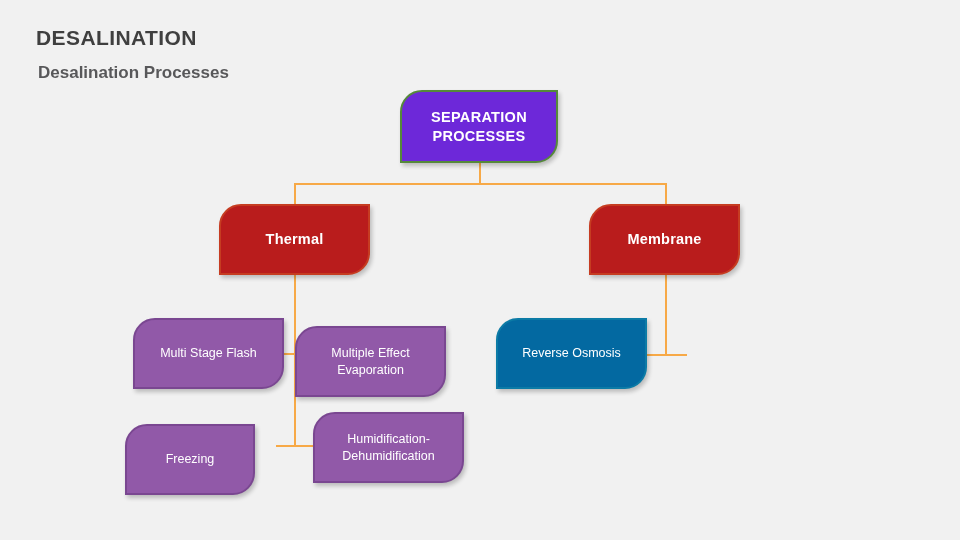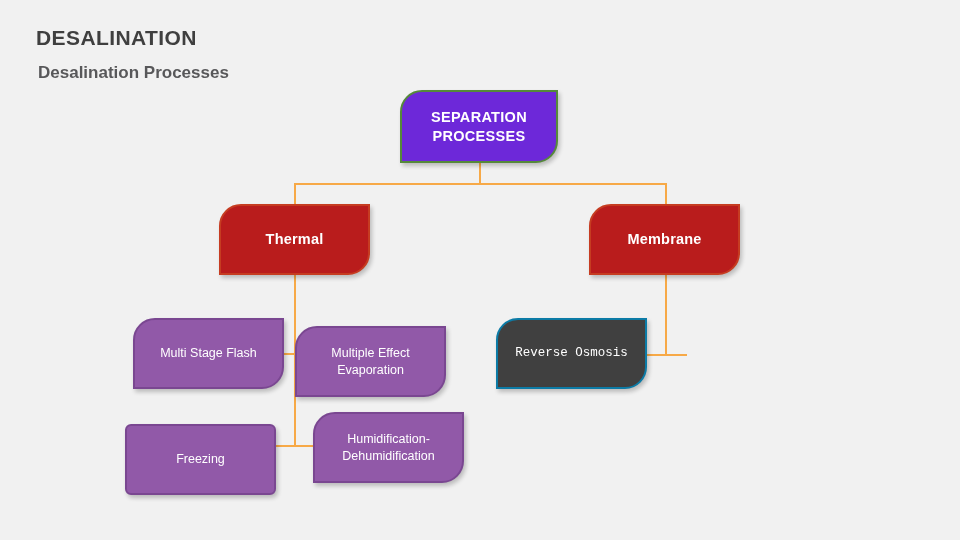--- a/index.html
+++ b/index.html
@@ -78,23 +78,22 @@
   }
   .node.branch {
     background: #b91c1c;
     border-color: #c63c21;
   }
   .node.leaf-purple {
     background: #9159a8;
     border-color: #7a4791;
   }
   .node.leaf-blue {
-    background: #404040;
+    background: #0369a1;
     border-color: #0c7ba6;
-    font-family: Liberation Mono, monospace;
   }
 
   .node.root .node-label {
     font-size: 14.5px;
     font-weight: bold;
     line-height: 19px;
     letter-spacing: 0.3px;
   }
   .node.branch .node-label {
     font-size: 14.5px;
@@ -142,21 +141,21 @@
   </div>
 
   <div class="node leaf-purple" style="left:125px; top:318px; width:151px; height:71px;margin-left:8px;">
     <span class="node-label">Multi Stage Flash</span>
   </div>
 
   <div class="node leaf-purple" style="left:295px; top:318px; width:151px; height:71px;margin-top:8px;">
     <span class="node-label">Multiple Effect Evaporation</span>
   </div>
 
-  <div class="node leaf-purple" style="left:125px; top:424px; width:151px; height:71px;border-radius:6px;">
+  <div class="node leaf-purple" style="left:125px; top:424px; width:130px; height:71px;">
     <span class="node-label">Freezing</span>
   </div>
 
   <div class="node leaf-purple" style="left:313px; top:412px; width:151px; height:71px;">
     <span class="node-label">Humidification-Dehumidification</span>
   </div>
 
   <div class="node leaf-blue" style="left:496px; top:318px; width:151px; height:71px;">
     <span class="node-label">Reverse Osmosis</span>
   </div>

